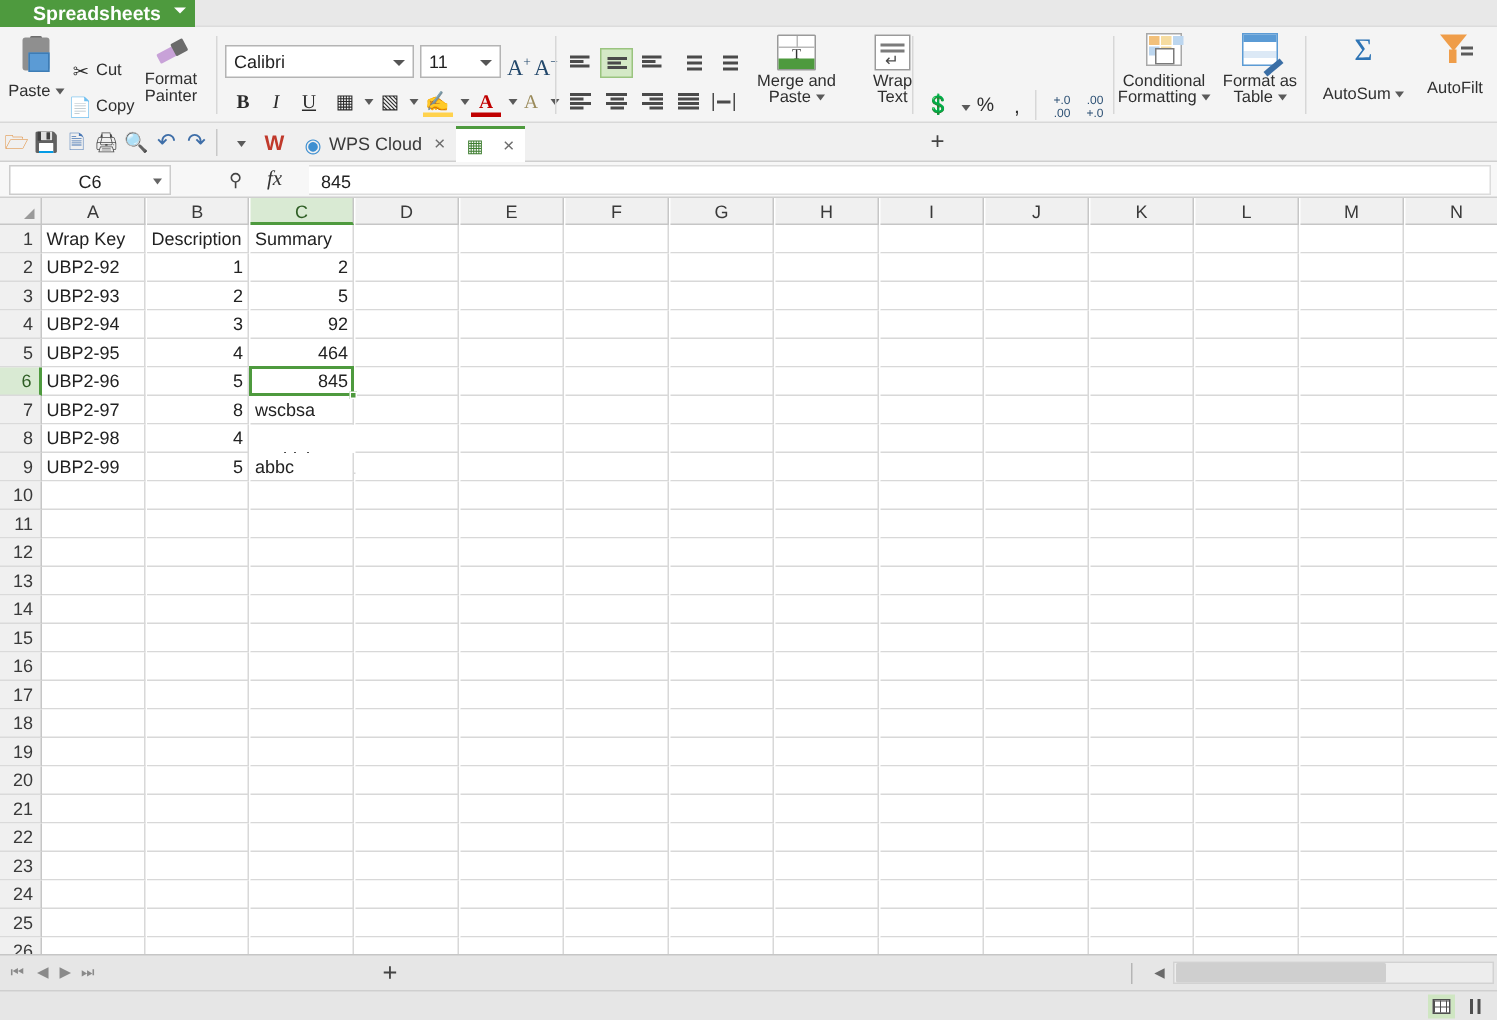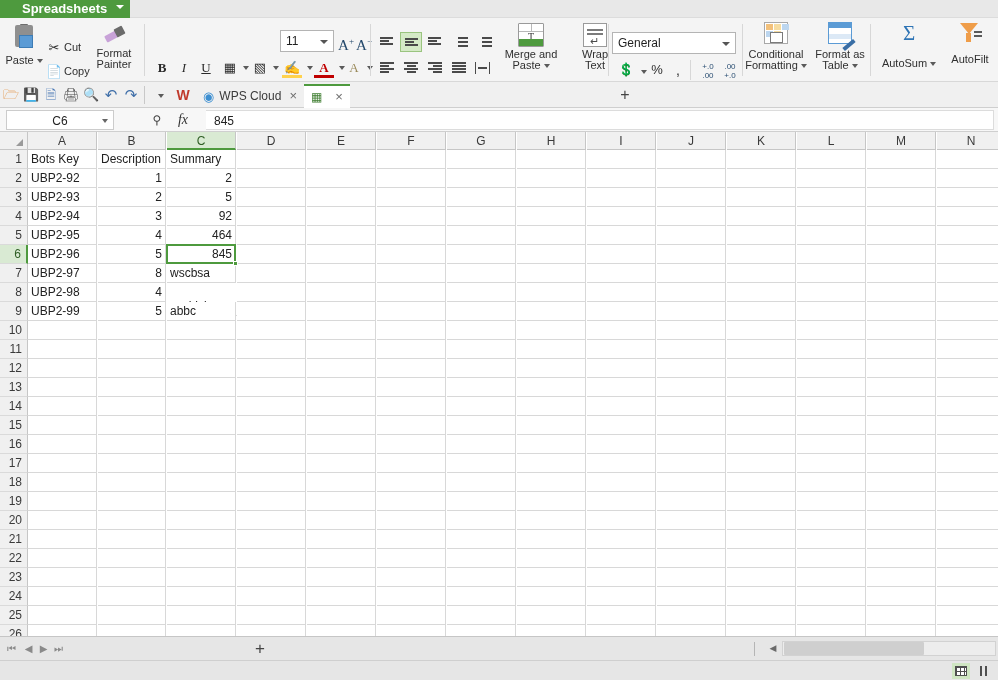--- a/index.html
+++ b/index.html
@@ -503,20 +503,24 @@
           <div class="bh"></div>
           <div class="bt"></div>
         </div>
       <div class="btn-lbl">Format</div>
       <div class="btn-lbl">Painter</div>
     </div>
     <div class="sep" style="left:144px;"></div>
   </div>
 
   <div class="grp" style="left:148px;width:222px;">
+    <div class="fontbox" style="left:2px; top:12px; width:126px; height:22px;">
+      <span>Calibri</span>
+      <span class="sel-caret"></span>
+    </div>
     <div class="sizebox" style="left:132px; top:12px; width:54px; height:22px;">
       <span>11</span>
       <span class="sel-caret"></span>
     </div>
     <div class="growA" style="left:188px; top:12px;">A<span class="sup">+</span></div>
     <div class="shrinkA" style="left:206px; top:12px;">A<span class="sup">−</span></div>
 
     <div class="fico serif" style="left:4px; top:40px; font-weight:bold;"><span>B</span></div>
     <div class="fico serif" style="left:26px; top:40px; font-style:italic;"><span>I</span></div>
     <div class="fico serif" style="left:48px; top:40px; text-decoration:underline;"><span>U</span></div>
@@ -606,24 +610,20 @@
           <div class="wl" style="top:9px;"></div>
           <div class="arr">↵</div>
       </div>
       <div class="btn-lbl">Wrap</div>
       <div class="btn-lbl">Text</div>
     </div>
     <div class="sep" style="left:236px;"></div>
   </div>
 
   <div class="grp" style="left:612px;width:130px;">
-    <div class="numbox" style="left:0px; top:14px; width:124px; height:22px;">
-      <span>General</span>
-      <span class="sel-caret"></span>
-    </div>
     <div class="num-ico" style="left:4px; top:44px; width:20px;">💲</div>
     <span class="mini-caret" style="position:absolute;left:26px;top:52px;"></span>
     <div class="num-ico" style="left:36px; top:44px; width:18px;"><span>%</span></div>
     <div class="num-ico" style="left:58px; top:44px; width:16px; font-size:14px;"><span>,</span></div>
     <div class="sep" style="left:78px; top:42px; height:20px;"></div>
     <div class="dec-ico" style="left:84px; top:42px;">+.0<br>.00</div>
     <div class="dec-ico" style="left:106px; top:42px;">.00<br>+.0</div>
     <div class="sep" style="left:130px;"></div>
   </div>
 
@@ -749,21 +749,21 @@
       <div class="rowhead" style="top: 360px;">19</div>
       <div class="rowhead" style="top: 379px;">20</div>
       <div class="rowhead" style="top: 398px;">21</div>
       <div class="rowhead" style="top: 417px;">22</div>
       <div class="rowhead" style="top: 436px;">23</div>
       <div class="rowhead" style="top: 455px;">24</div>
       <div class="rowhead" style="top: 474px;">25</div>
       <div class="rowhead" style="top: 493px;">26</div>
     </div>
   <div id="cells">
-      <div class="cell txt" style="left: 28px; top: 18px; width: 69px;">Bots Key</div>
+      <div class="cell txt" style="left: 28px; top: 18px; width: 69px;">Wrap Key</div>
       <div class="cell txt" style="left: 98px; top: 18px; width: 68px;">Description</div>
       <div class="cell txt" style="left: 167px; top: 18px; width: 69px;">Summary</div>
       <div class="cell txt" style="left: 237px; top: 18px; width: 69px;"></div>
       <div class="cell txt" style="left: 307px; top: 18px; width: 69px;"></div>
       <div class="cell txt" style="left: 377px; top: 18px; width: 69px;"></div>
       <div class="cell txt" style="left: 447px; top: 18px; width: 69px;"></div>
       <div class="cell txt" style="left: 517px; top: 18px; width: 69px;"></div>
       <div class="cell txt" style="left: 587px; top: 18px; width: 69px;"></div>
       <div class="cell txt" style="left: 657px; top: 18px; width: 69px;"></div>
       <div class="cell txt" style="left: 727px; top: 18px; width: 69px;"></div>

